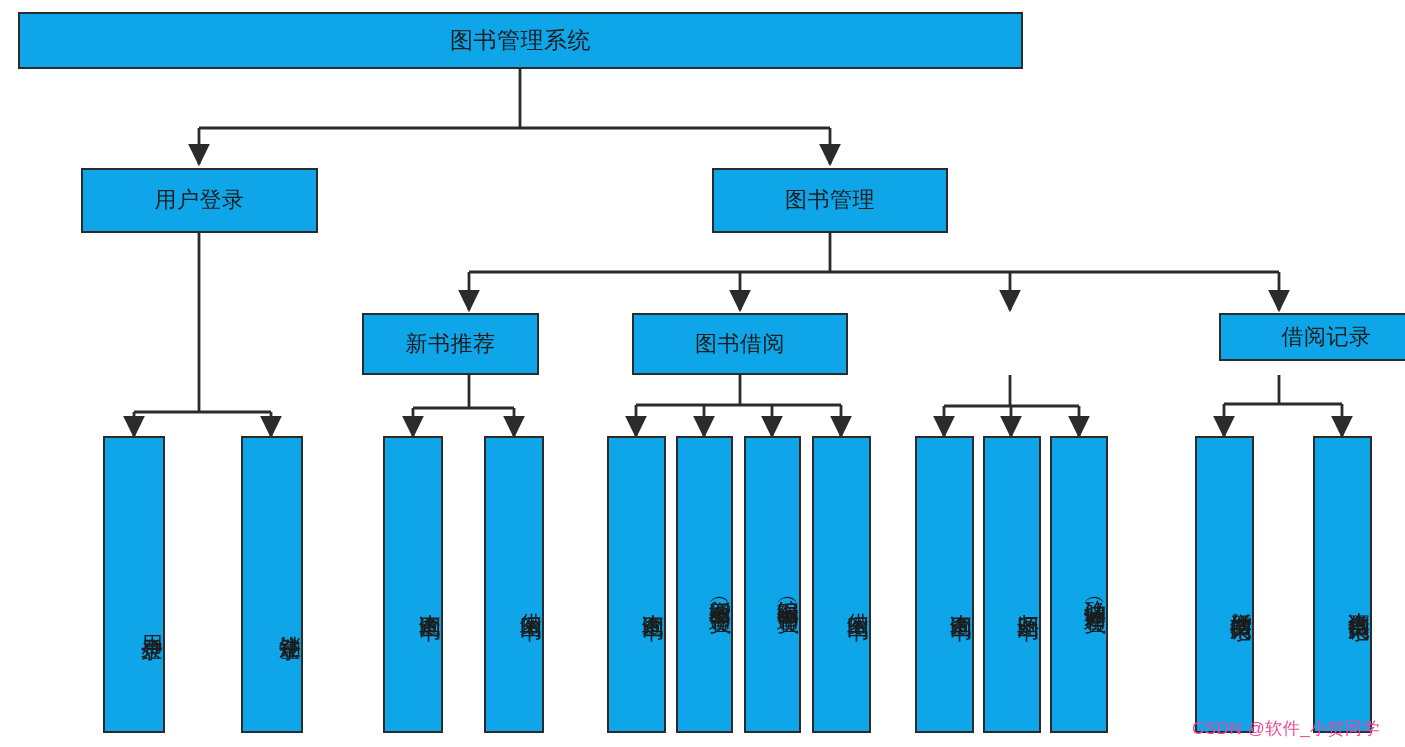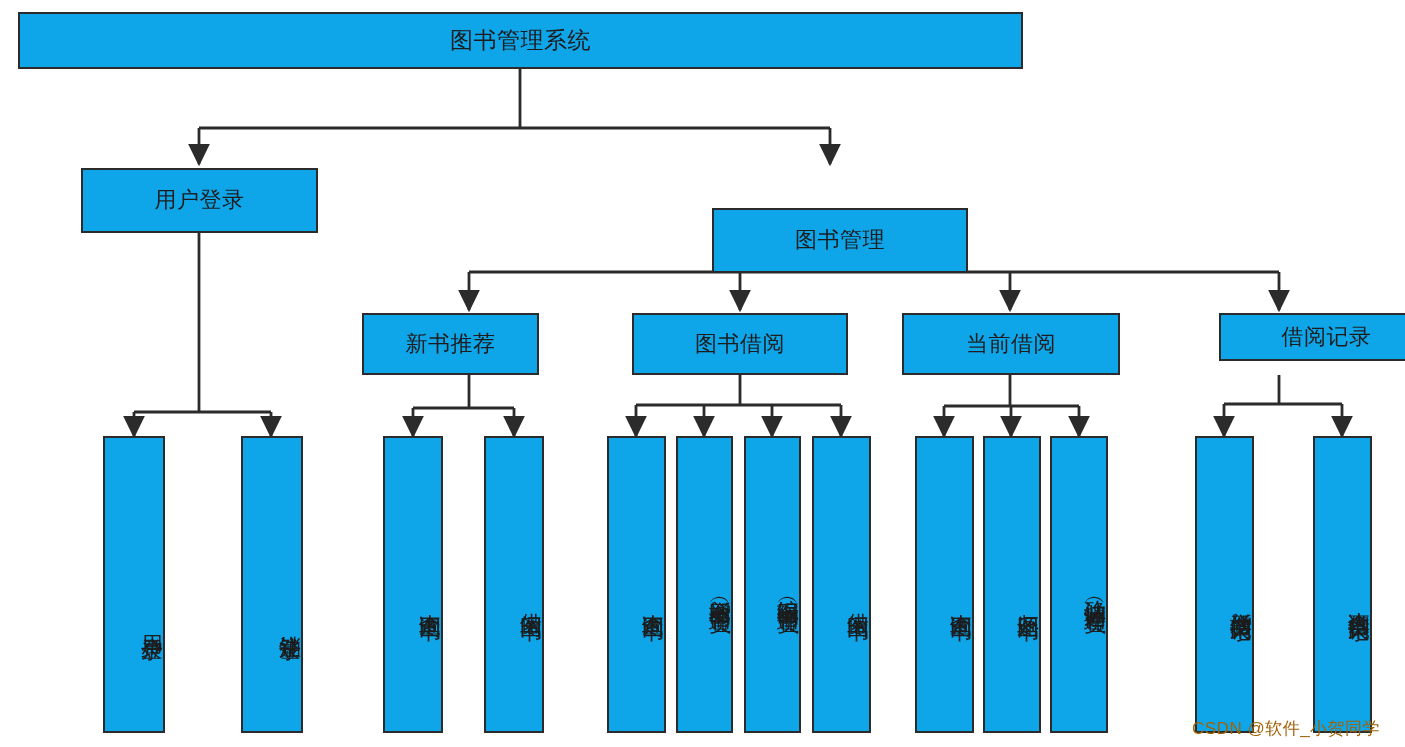--- a/index.html
+++ b/index.html
@@ -59,21 +59,21 @@
   }
   .node.v.pad-top-md {
     padding-top: 30px;
   }
   .node.v.pad-top-sm {
     padding-top: 12px;
   }
   .watermark {
     position: absolute;
     font-size: 17px;
-    color: #a16207;
+    color: #ec4899;
     white-space: nowrap;
     letter-spacing: 0.5px;
   }
 </style>
 </head>
 <body>
 
 <div id="diagram-root">
 
   <svg id="edge-layer" viewBox="0 0 1405 747" xmlns="http://www.w3.org/2000/svg">
@@ -123,25 +123,24 @@
       <path d="M1279,375 L1279,404"></path>
       <path d="M1224,404 L1342,404"></path>
       <path d="M1224,404 L1224,436" marker-end="url(#arrowhead)"></path>
       <path d="M1342,404 L1342,436" marker-end="url(#arrowhead)"></path>
     </g>
   </svg>
 
   <div class="node h root" style="left:18px; top:12px; width:1005px; height:57px;">图书管理系统</div>
 
   <div class="node h" style="left:81px; top:168px; width:237px; height:65px;">用户登录</div>
-  <div class="node h" style="left:712px; top:168px; width:256px; height:65px;margin-top:40px;">图书管理</div>
+  <div class="node h" style="left:712px; top:168px; width:236px; height:65px;">图书管理</div>
 
   <div class="node h" style="left:362px; top:313px; width:177px; height:62px;">新书推荐</div>
   <div class="node h" style="left:632px; top:313px; width:216px; height:62px;">图书借阅</div>
-  <div class="node h" style="left:902px; top:313px; width:218px; height:62px;">当前借阅</div>
   <div class="node h" style="left:1219px; top:313px; width:215px; height:48px;">借阅记录</div>
 
   <div class="node v pad-top-lg" style="left:103px; top:436px; width:62px; height:297px;">用户登录</div>
   <div class="node v pad-top-lg" style="left:241px; top:436px; width:62px; height:297px;">注销登录</div>
 
   <div class="node v pad-top-md" style="left:383px; top:436px; width:60px; height:297px;">查询图书</div>
   <div class="node v pad-top-md" style="left:484px; top:436px; width:60px; height:297px;">借阅图书</div>
 
   <div class="node v pad-top-md" style="left:607px; top:436px; width:59px; height:297px;">查询图书</div>
   <div class="node v pad-top-sm" style="left:676px; top:436px; width:57px; height:297px;">新增图书（管理员）</div>

